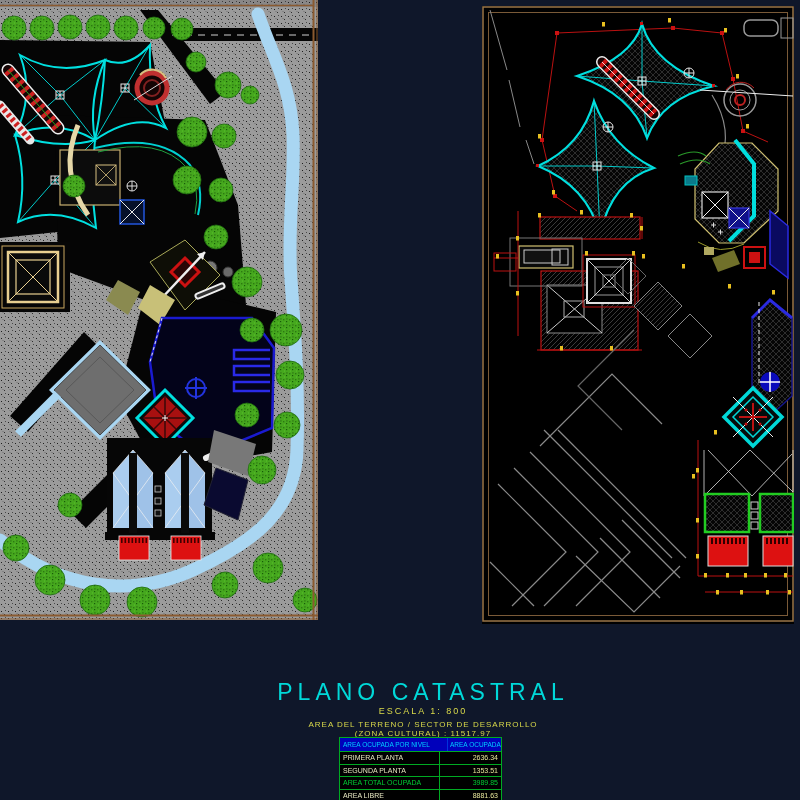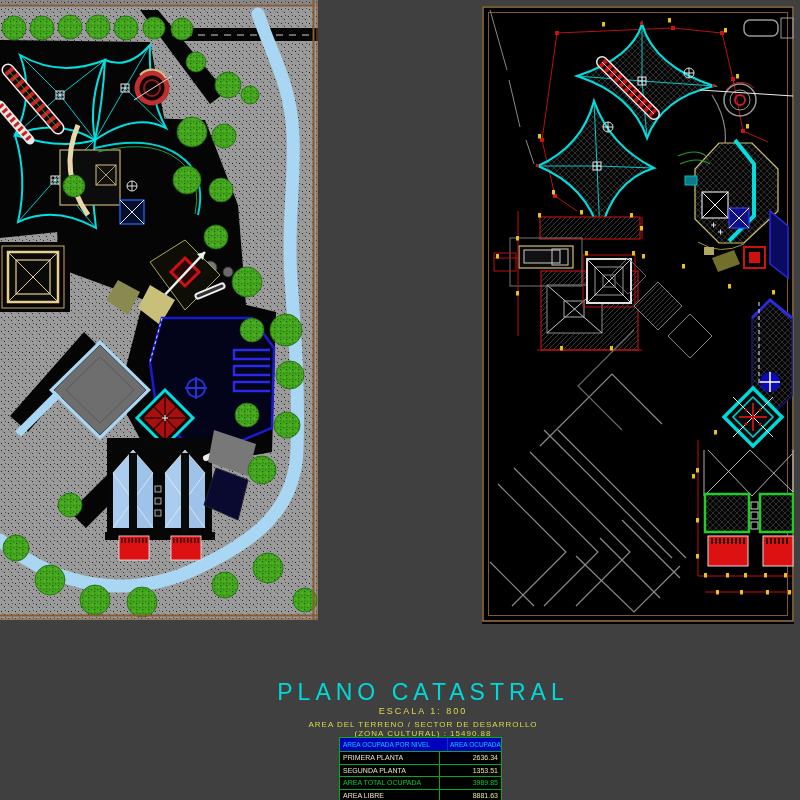--- a/index.html
+++ b/index.html
@@ -1,16 +1,16 @@
 <!DOCTYPE html>
 <html><head>
 <meta charset="utf-8">
 <style>
   html,body{margin:0;padding:0;background:#000;}
-  .canvas{position:relative;width:800px;height:800px;background:#404040;overflow:hidden;
+  .canvas{position:relative;width:800px;height:800px;background:#0f172a;overflow:hidden;
           font-family:"Liberation Sans",sans-serif;}
   .panel{position:absolute;}
   
   .titleblock{position:absolute;left:423px;top:680px;transform:translateX(-50%);
               width:420px;text-align:center;}
   .t-title{color:#00d9d9;font-size:23px;letter-spacing:5px;line-height:24px;white-space:nowrap;}
   .t-scale{color:#d9d94a;font-size:9px;letter-spacing:2px;margin-top:2px;}
   .t-area{color:#d9d94a;font-size:8px;letter-spacing:1px;line-height:9px;margin-top:4px;white-space:nowrap;}
   .t-area2{color:#d9d94a;font-size:8px;letter-spacing:1px;line-height:9px;white-space:nowrap;}
   
@@ -477,21 +477,21 @@
       <rect x="284" y="584" width="3" height="4.5"></rect>
           <rect x="306" y="584" width="3" height="4.5"></rect>
     </g>
   </svg>
   </div>
 
   <div class="titleblock">
     <div class="t-title">PLANO CATASTRAL</div>
     <div class="t-scale">ESCALA 1: 800</div>
     <div class="t-area">AREA  DEL  TERRENO  /  SECTOR  DE  DESARROLLO</div>
-    <div class="t-area2">(ZONA  CULTURAL) :  15490.88</div>
+    <div class="t-area2">(ZONA  CULTURAL) :  11517.97</div>
   </div>
 
   <div class="areatable">
     <div class="at-header">
       <div class="hcell h1">AREA OCUPADA POR NIVEL</div>
       <div class="hcell h2">AREA OCUPADA</div>
     </div>
     <div class="at-row">
       <div class="lcell">PRIMERA PLANTA</div>
       <div class="vcell">2636.34</div>

